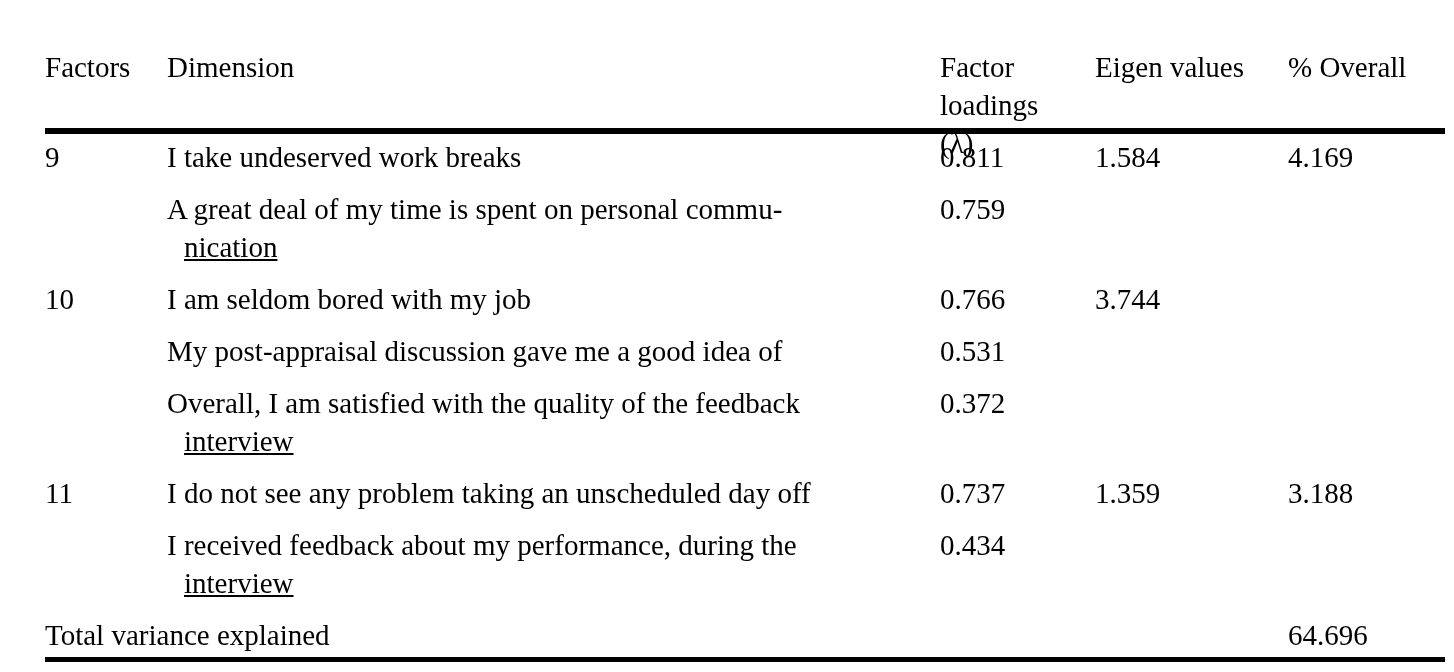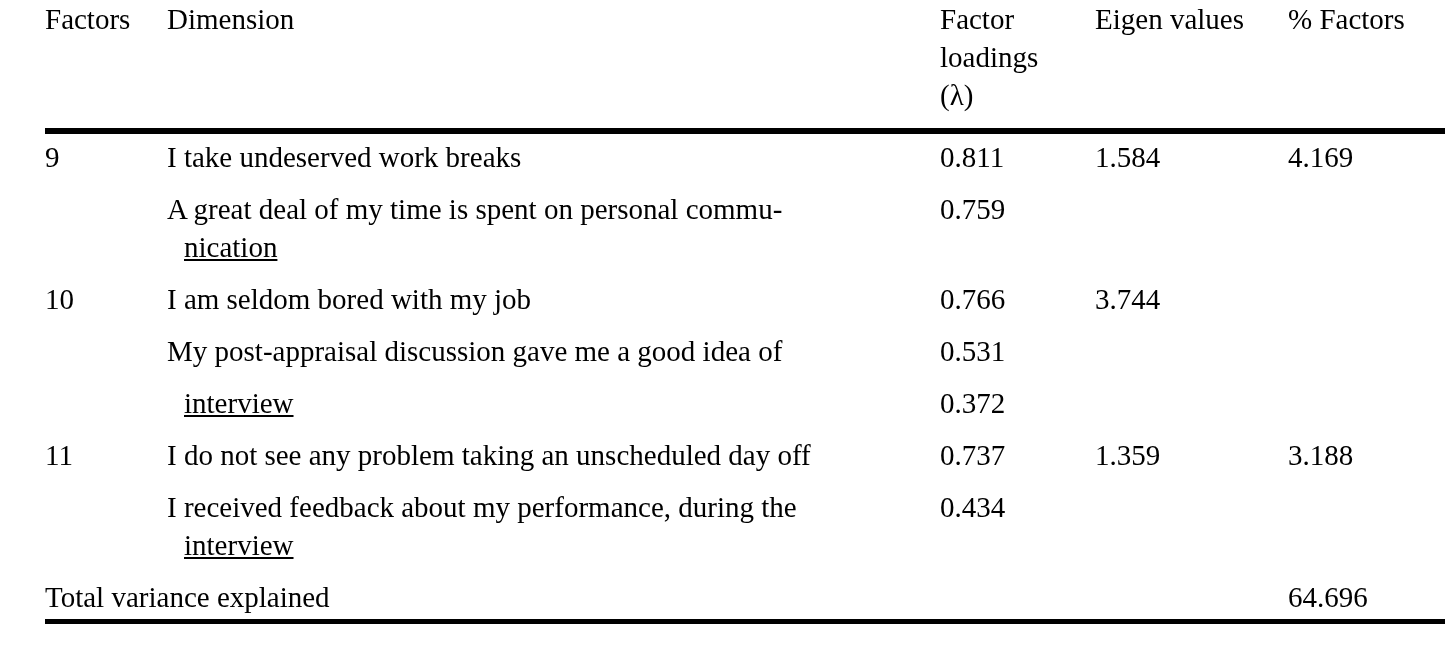--- a/index.html
+++ b/index.html
@@ -25,21 +25,21 @@
     width: 1400px;
   }
   .grid-row {
     display: grid;
     grid-template-columns: 122px 773px 155px 193px 1fr;
   }
   .thead {
     height: 128px;
     align-items: start;
   }
-  .th { white-space: nowrap; }
+  .th { white-space: nowrap; margin-top: 48px; }
   .th-loadings {
     white-space: normal;
     width: 120px;
   }
   .rule {
     height: 6px;
     background: #000000;
     width: 100%;
   }
   .rule-bottom {
@@ -58,21 +58,21 @@
 <body>
 
 <div class="page">
   <div class="table">
 
     <div class="grid-row thead">
       <div class="th">Factors</div>
       <div class="th">Dimension</div>
       <div class="th th-loadings">Factor loadings (λ)</div>
       <div class="th">Eigen values</div>
-      <div class="th">% Factors</div>
+      <div class="th">% Overall</div>
     </div>
 
     <div class="rule"></div>
 
     <div class="grid-row row row-first">
       <div class="cell">9</div>
       <div class="cell">
         <div class="dim-line">I take undeserved work breaks</div>
       </div>
       <div class="cell">0.811</div>
@@ -106,20 +106,21 @@
         <div class="dim-line">My post-appraisal discussion gave me a good idea of</div>
       </div>
       <div class="cell">0.531</div>
       <div class="cell"></div>
       <div class="cell"></div>
     </div>
 
     <div class="grid-row row">
       <div class="cell"></div>
       <div class="cell">
+        <div class="dim-line">Overall, I am satisfied with the quality of the feedback</div>
         <div class="dim-line dim-wrap">interview</div>
       </div>
       <div class="cell">0.372</div>
       <div class="cell"></div>
       <div class="cell"></div>
     </div>
 
     <div class="grid-row row">
       <div class="cell">11</div>
       <div class="cell">

